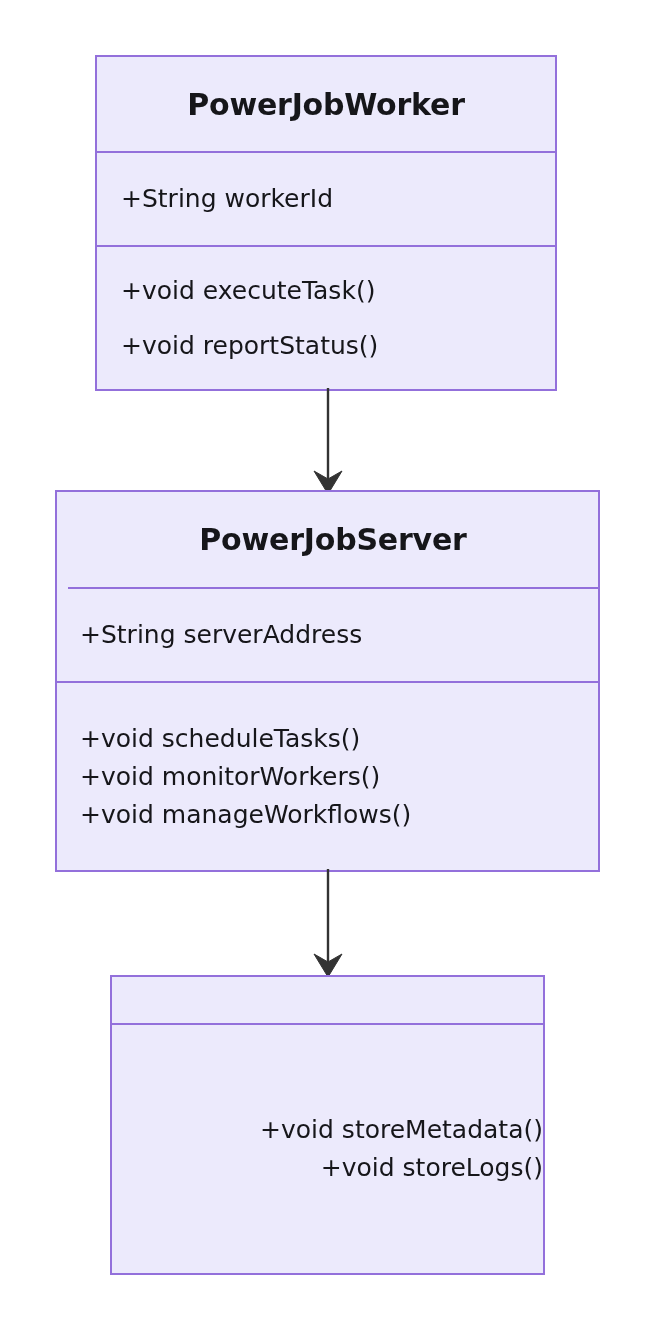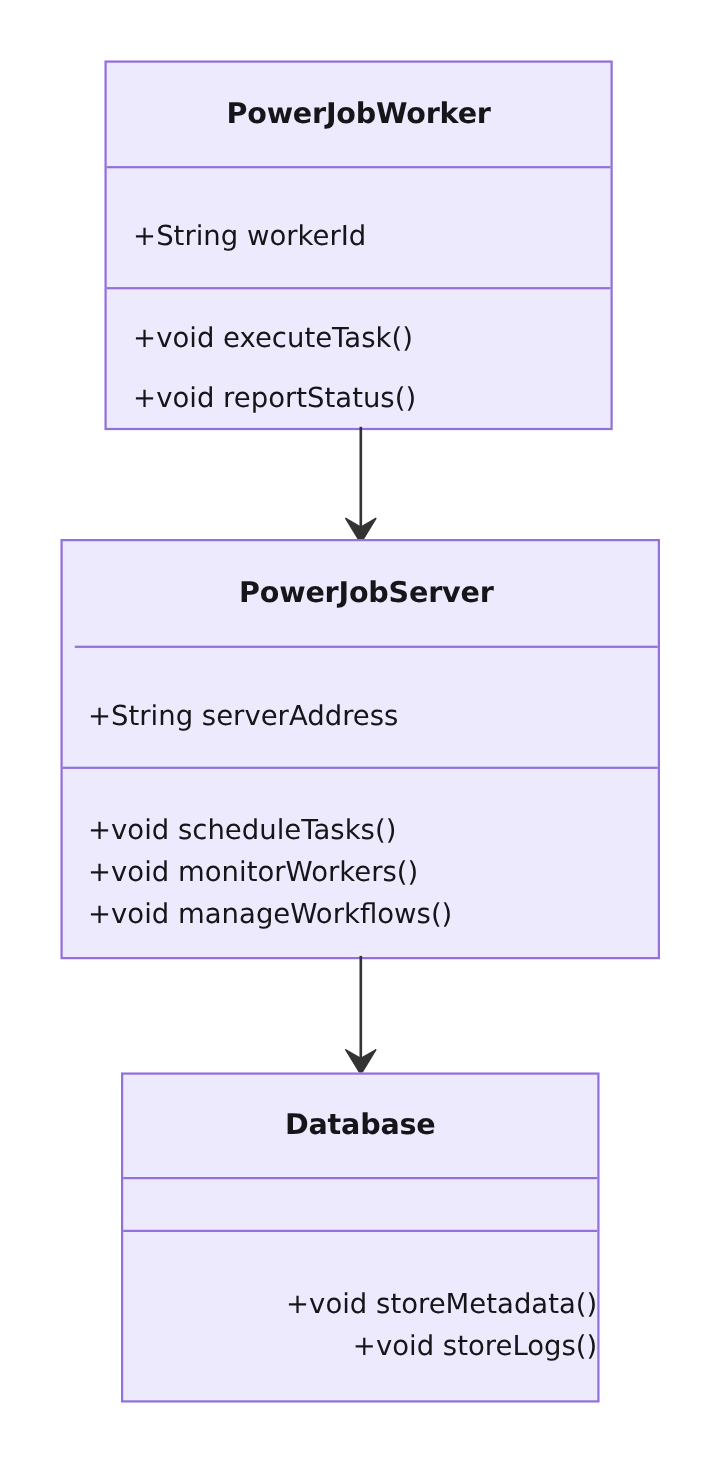--- a/index.html
+++ b/index.html
@@ -32,38 +32,37 @@
     flex-direction: column;
     justify-content: center;
     overflow: hidden;
   }
   .compartment.divided {
     border-bottom: 2px solid #9370DB;
   }
   .class-title {
     text-align: center;
     font-weight: bold;
-    font-size: 26px;
+    font-size: 30px;
     color: #16161a;
     line-height: 1.1;
     letter-spacing: -0.2px;
     font-family: "DejaVu Sans", "Liberation Sans", sans-serif;
   }
   .member-line {
     font-size: 25px;
     color: #16161a;
     line-height: 1.52;
     white-space: nowrap;
     font-family: "DejaVu Sans", "Liberation Sans", sans-serif;
   }
   .members-list {
     display: flex;
     flex-direction: column;
     justify-content: center;
-    margin-top: 16px;
   }
   .empty-compartment {
     min-height: 10px;
   }
 
   
   #box-worker {
     left: 95px;
     top: 55px;
     width: 462px;
@@ -150,23 +149,20 @@
       <div class="member-line">+void manageWorkflows()</div>
     </div>
   </div>
 
   <svg class="connector" id="edge-server-database" viewBox="0 0 52 110" width="52" height="110">
     <line class="connector-line" x1="26" y1="0" x2="26" y2="100"></line>
     <path class="connector-head" d="M 26 108 L 12 85 L 26 93 L 40 85 Z"></path>
   </svg>
 
   <div class="class-box" id="box-database">
-    <div class="compartment divided c-title">
-      <div class="class-title">Database</div>
-    </div>
     <div class="compartment divided c-attrs empty-compartment"></div>
     <div class="compartment c-methods members-list">
       <div class="member-line">+void storeMetadata()</div>
       <div class="member-line">+void storeLogs()</div>
     </div>
   </div>
 
 </div>
 
 </body></html>

